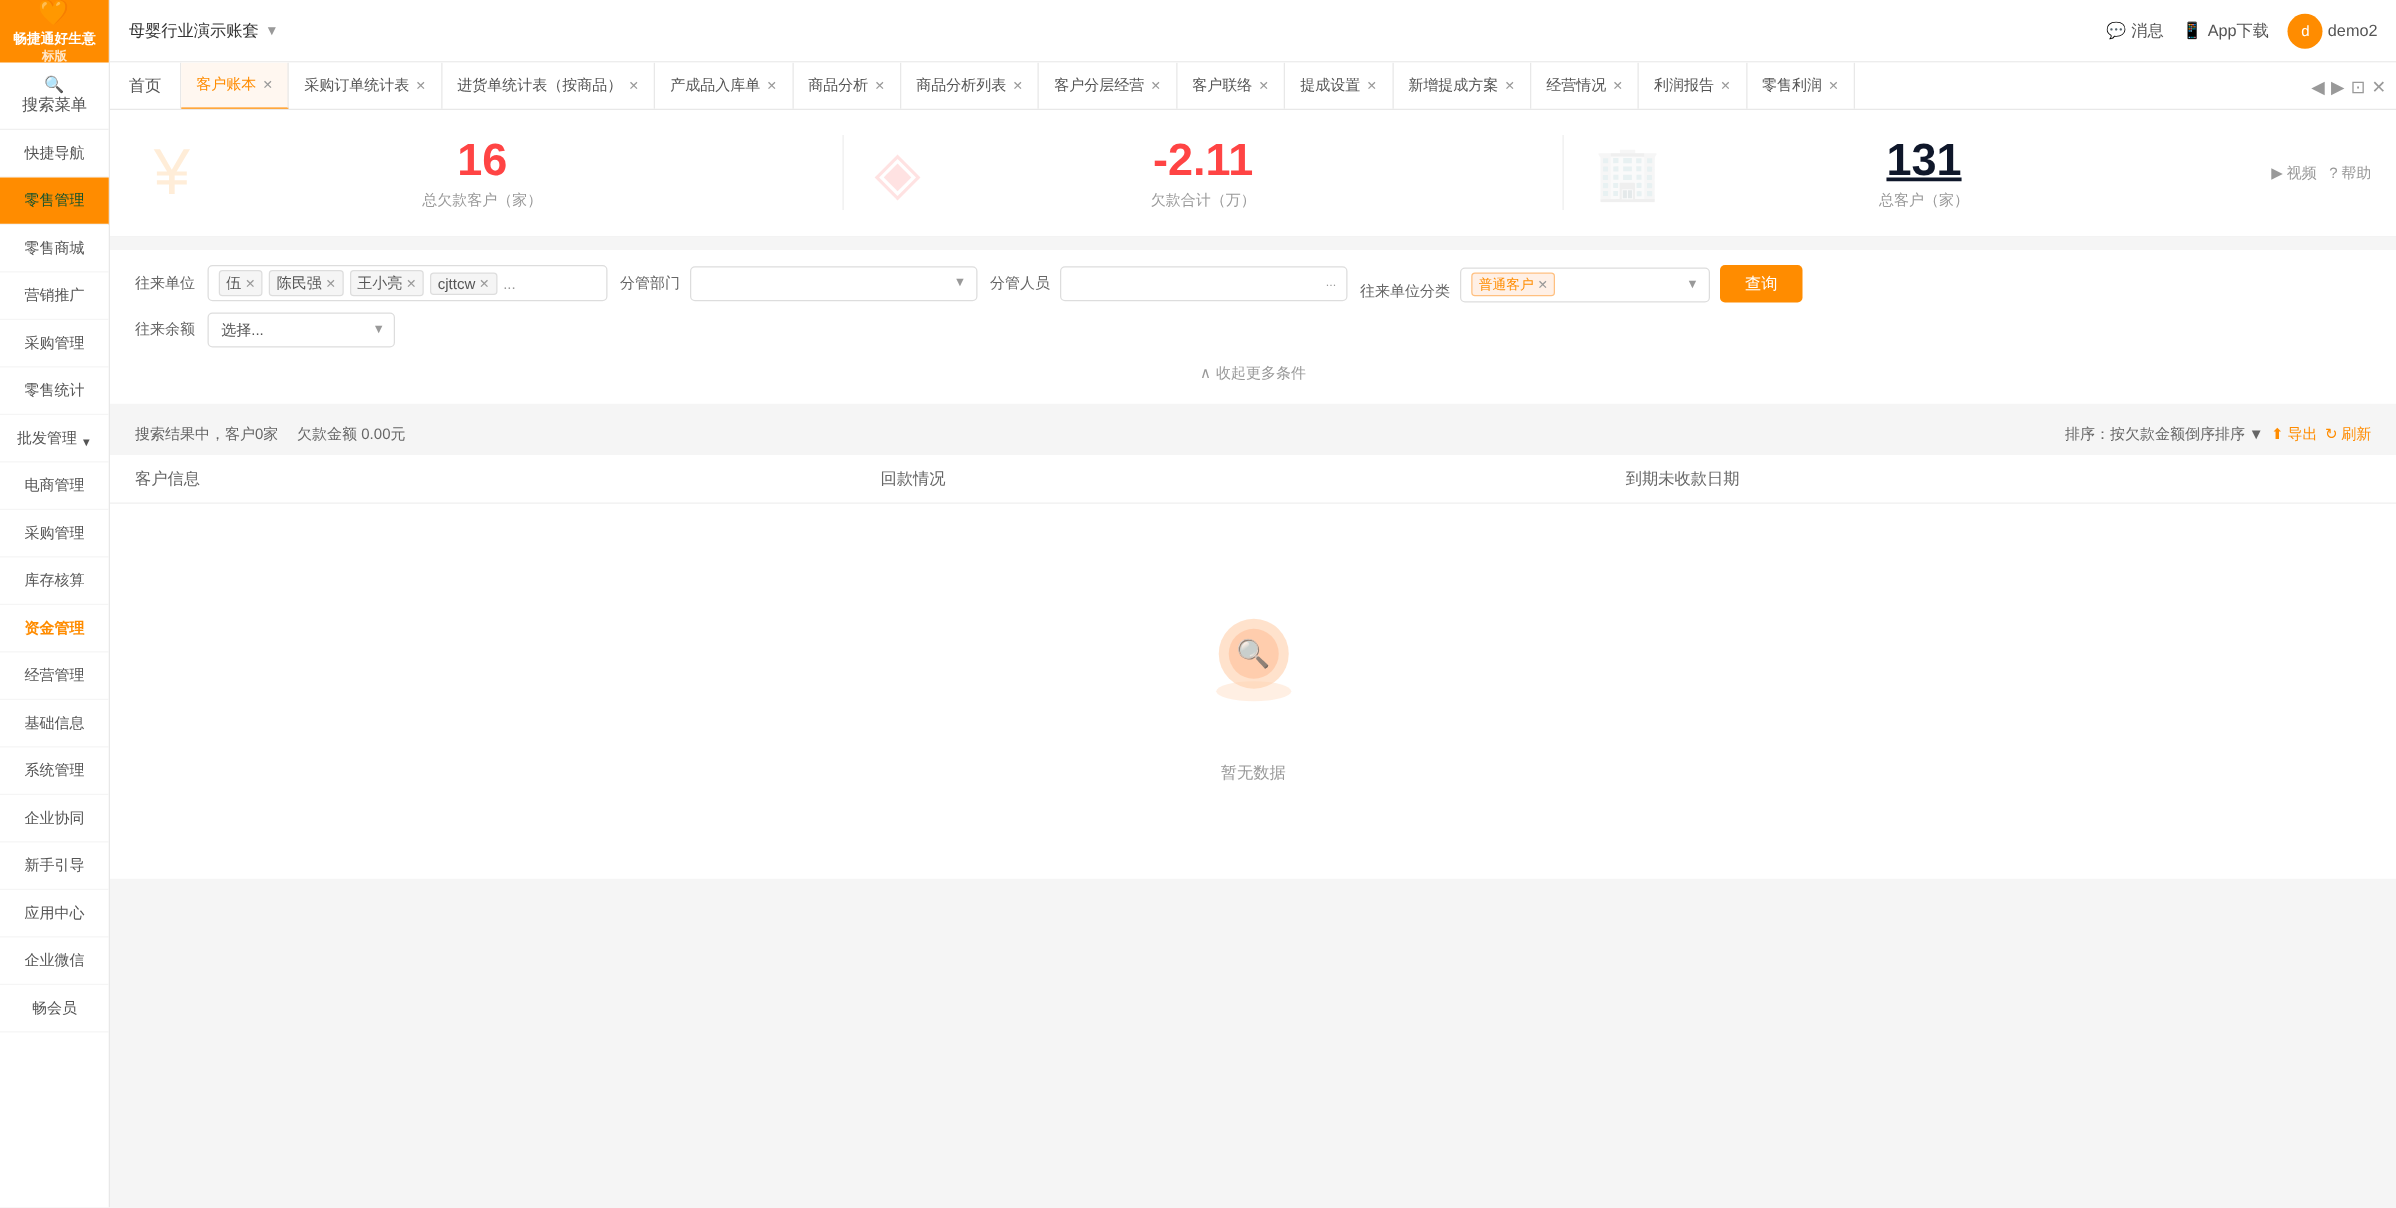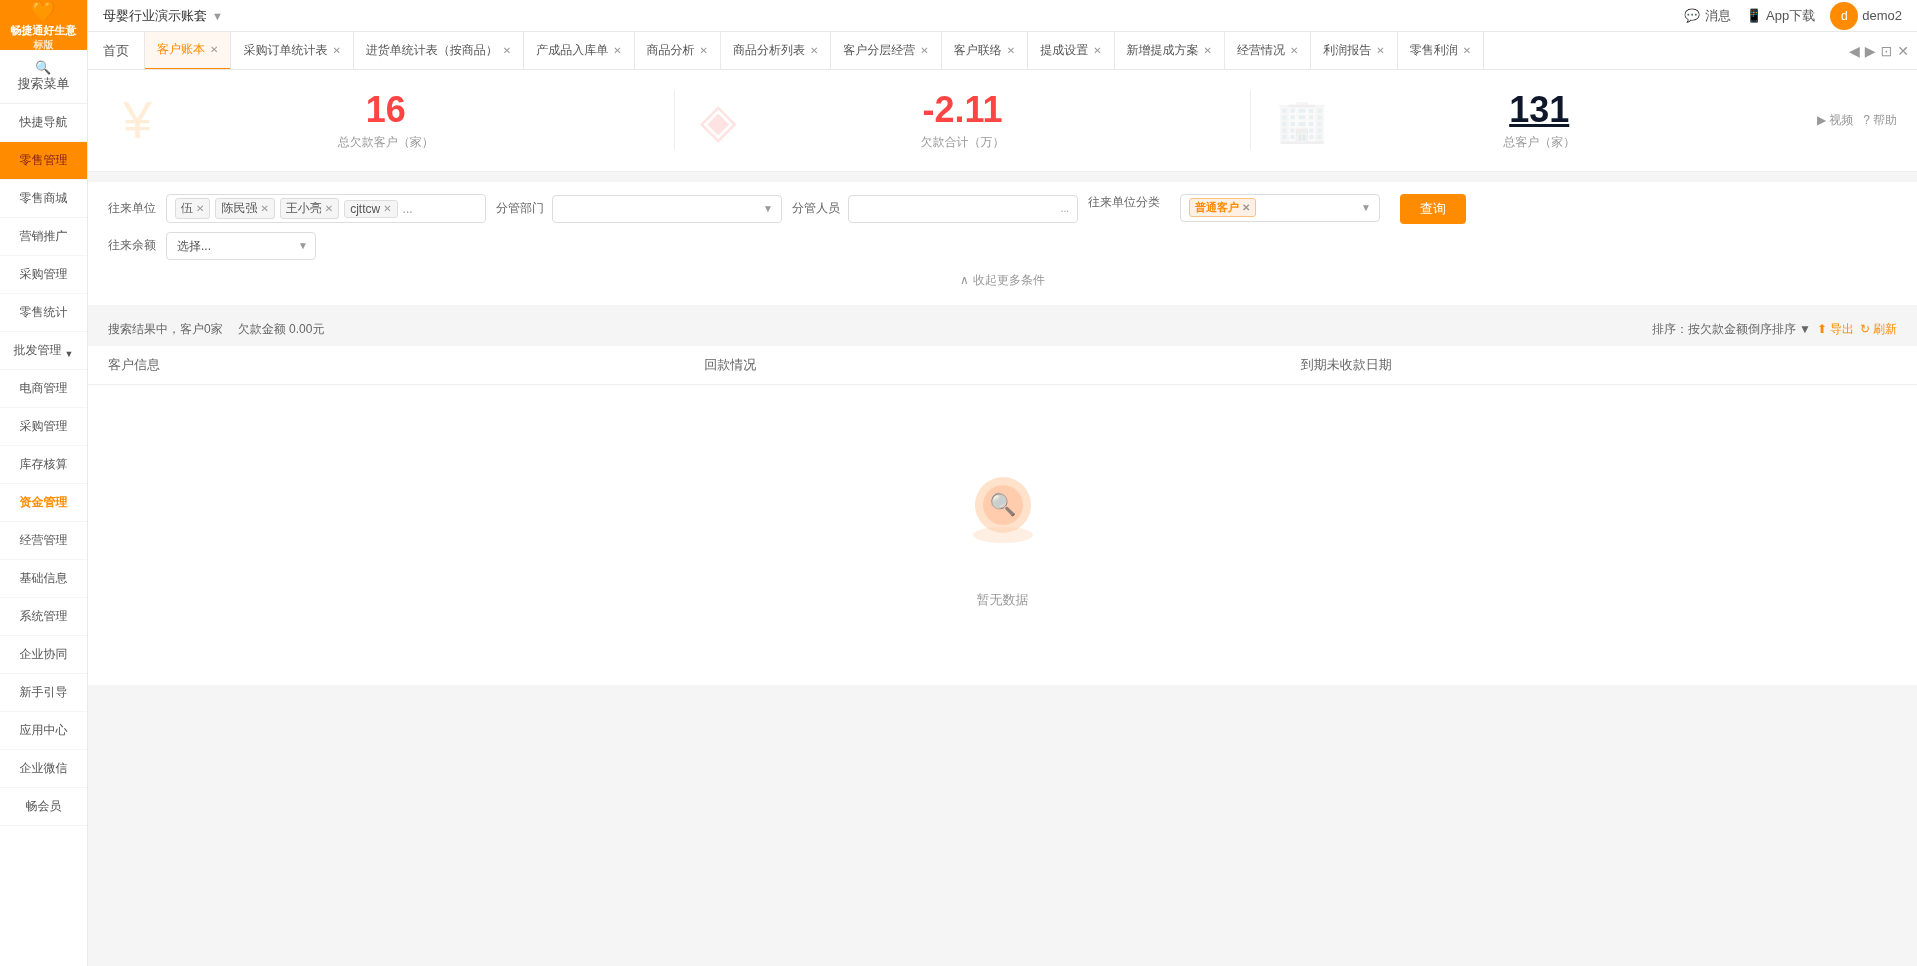--- a/index.html
+++ b/index.html
@@ -4,27 +4,27 @@
   <style>
     * { box-sizing: border-box; margin: 0; padding: 0; }
     body { font-family: 'Microsoft YaHei', Arial, sans-serif; font-size: 13px; background: #f5f5f5; display: flex; height: 966px; overflow: hidden; }
 
     
     .sidebar { width: 88px; background: #fff; display: flex; flex-direction: column; border-right: 1px solid #e8e8e8; flex-shrink: 0; }
     .sidebar-logo { background: #ff8c00; height: 50px; display: flex; align-items: center; justify-content: center; color: #fff; font-size: 12px; font-weight: bold; padding: 5px; text-align: center; cursor: pointer; }
     .sidebar-logo .logo-icon { font-size: 20px; }
     .sidebar-search { padding: 10px 8px; color: #555; font-size: 13px; cursor: pointer; text-align: center; border-bottom: 1px solid #f0f0f0; }
     .sidebar-item { padding: 10px 5px; color: #555; font-size: 12px; cursor: pointer; text-align: center; border-bottom: 1px solid #f5f5f5; }
-    .sidebar-item.active { background: #ff8c00; color: #7f1d1d; }
+    .sidebar-item.active { background: #ff8c00; color: #14532d; }
 
     
     .main { flex: 1; display: flex; flex-direction: column; overflow: hidden; }
 
     
-    .topbar { height: 32px; background: #fff; display: flex; align-items: center; padding: 0 15px; border-bottom: 1px solid #e8e8e8; flex-shrink: 0; justify-content: space-between; }
+    .topbar { height: 50px; background: #fff; display: flex; align-items: center; padding: 0 15px; border-bottom: 1px solid #e8e8e8; flex-shrink: 0; justify-content: space-between; }
     .topbar-left { display: flex; align-items: center; gap: 8px; }
     .topbar-selector { display: flex; align-items: center; gap: 5px; font-size: 13px; color: #333; cursor: pointer; }
     .topbar-selector .arrow { color: #999; font-size: 11px; }
     .topbar-right { display: flex; align-items: center; gap: 15px; font-size: 13px; color: #555; }
     .topbar-right .item { display: flex; align-items: center; gap: 4px; cursor: pointer; }
     .avatar { width: 28px; height: 28px; border-radius: 50%; background: #ff8c00; display: flex; align-items: center; justify-content: center; color: #fff; font-size: 12px; }
 
     
     .nav-tabs { background: #fff; display: flex; align-items: center; border-bottom: 1px solid #e8e8e8; flex-shrink: 0; overflow: hidden; height: 38px; }
     .nav-tab { padding: 0 12px; height: 38px; display: flex; align-items: center; font-size: 12px; color: #555; cursor: pointer; white-space: nowrap; border-right: 1px solid #e8e8e8; flex-shrink: 0; gap: 5px; }
@@ -315,23 +315,23 @@
             <span style="position:absolute;right:8px;color:#999;font-size:10px;">▼</span>
           </div>
         </div>
         <div style="display:flex;align-items:center;gap:8px;">
           <span class="filter-label">分管人员</span>
           <div class="filter-tags-select" style="min-width:230px;">
             <span style="color:#ccc;font-size:12px;"></span>
             <span style="position:absolute;right:8px;color:#999;font-size:10px;">...</span>
           </div>
         </div>
-        <div style="display:flex;align-items:flex-start;gap:20px;">
+        <div style="display:flex;align-items:flex-end;gap:8px;">
           <span class="filter-label">往来单位分类</span>
-          <div class="filter-tags-select" style="min-width:200px;font-weight:bold;">
+          <div class="filter-tags-select" style="min-width:200px;">
             <div class="filter-tag cat-tag">
               <span>普通客户</span>
               <span class="remove">✕</span>
             </div>
             <span style="position:absolute;right:8px;color:#999;font-size:10px;">▼</span>
           </div>
           <button class="query-btn">查询</button>
         </div>
       </div>
       <div class="filter-row">

